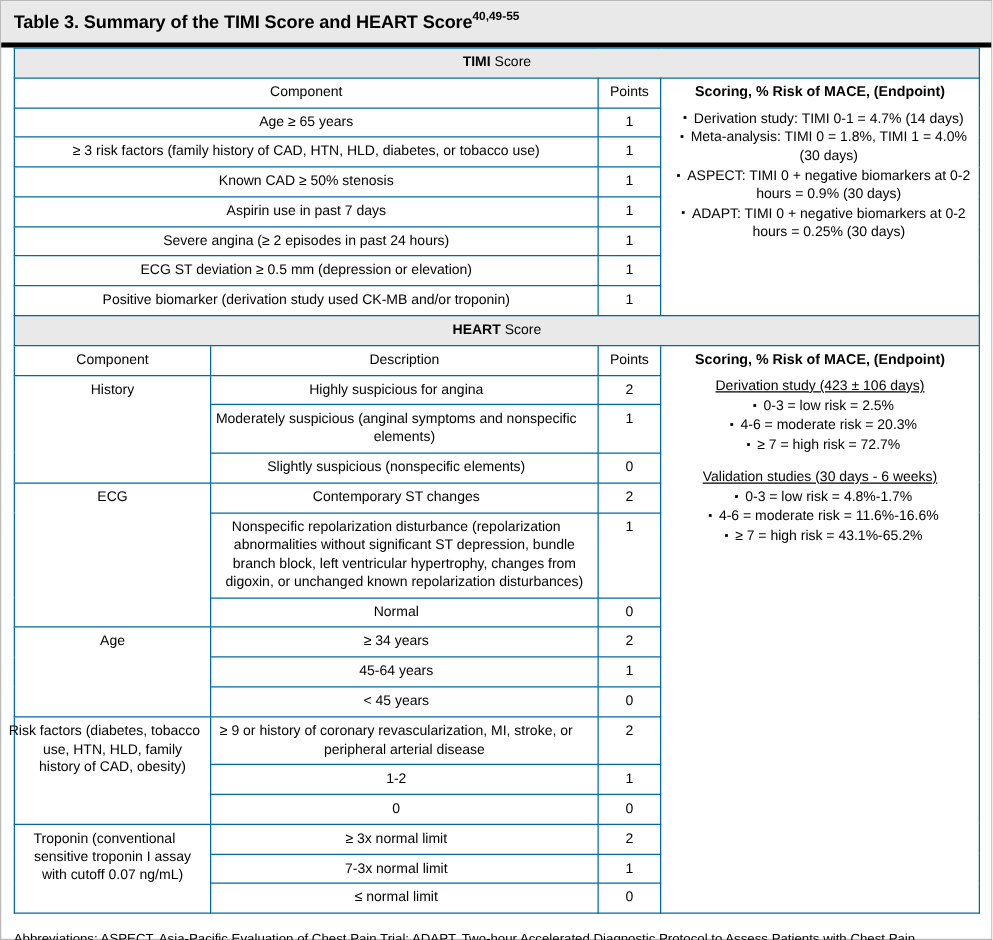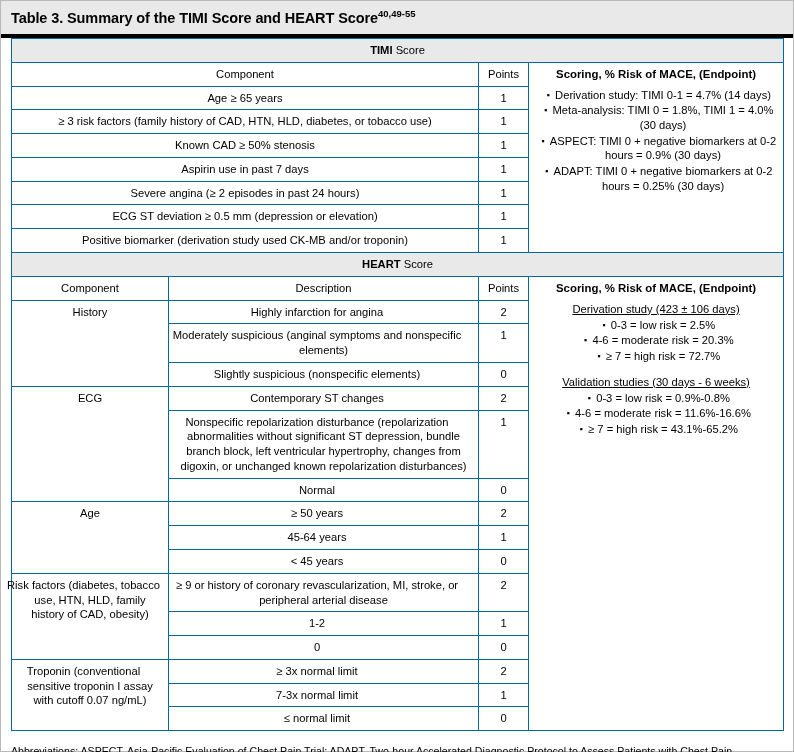--- a/index.html
+++ b/index.html
@@ -201,29 +201,29 @@
         <td>Description</td>
         <td class="pts">Points</td>
         <td rowspan="16" class="score-cell">
           <div style="font-weight:bold;font-size:11.4px;margin-bottom:6px;">Scoring, % Risk of MACE, (Endpoint)</div>
           <div class="score-head">Derivation study (423 ± 106 days)</div>
           <div class="score-line"><span class="bullet">▪</span><span>0-3 = low risk = 2.5%</span></div>
           <div class="score-line"><span class="bullet">▪</span><span>4-6 = moderate risk = 20.3%</span></div>
           <div class="score-line"><span class="bullet">▪</span><span>≥ 7 = high risk = 72.7%</span></div>
           <div class="score-gap"></div>
           <div class="score-head">Validation studies (30 days - 6 weeks)</div>
-          <div class="score-line"><span class="bullet">▪</span><span>0-3 = low risk = 0.9%-0.8%</span></div>
+          <div class="score-line"><span class="bullet">▪</span><span>0-3 = low risk = 4.8%-1.7%</span></div>
           <div class="score-line"><span class="bullet">▪</span><span>4-6 = moderate risk = 11.6%-16.6%</span></div>
           <div class="score-line"><span class="bullet">▪</span><span>≥ 7 = high risk = 43.1%-65.2%</span></div>
         </td>
       </tr>
 
       <tr>
         <td rowspan="3">History</td>
-        <td class="hang">Highly infarction for angina</td>
+        <td class="hang">Highly suspicious for angina</td>
         <td class="pts">2</td>
       </tr>
       <tr>
         <td class="hang">Moderately suspicious (anginal symptoms and nonspecific elements)</td>
         <td class="pts">1</td>
       </tr>
       <tr>
         <td class="hang">Slightly suspicious (nonspecific elements)</td>
         <td class="pts">0</td>
       </tr>
@@ -237,21 +237,21 @@
         <td class="hang">Nonspecific repolarization disturbance (repolarization abnormalities without significant ST depression, bundle branch block, left ventricular hypertrophy, changes from digoxin, or unchanged known repolarization disturbances)</td>
         <td class="pts">1</td>
       </tr>
       <tr>
         <td class="hang">Normal</td>
         <td class="pts">0</td>
       </tr>
 
       <tr>
         <td rowspan="3">Age</td>
-        <td class="hang">≥ 50 years</td>
+        <td class="hang">≥ 34 years</td>
         <td class="pts">2</td>
       </tr>
       <tr>
         <td class="hang">45-64 years</td>
         <td class="pts">1</td>
       </tr>
       <tr>
         <td class="hang">&lt; 45 years</td>
         <td class="pts">0</td>
       </tr>

